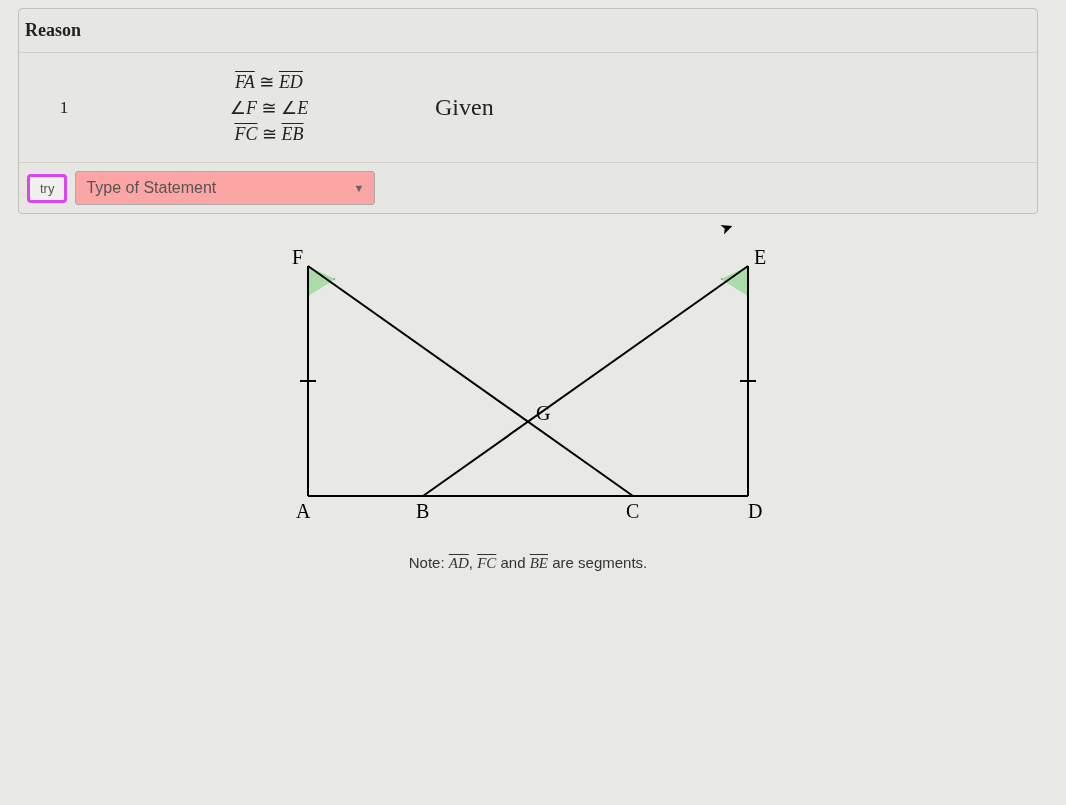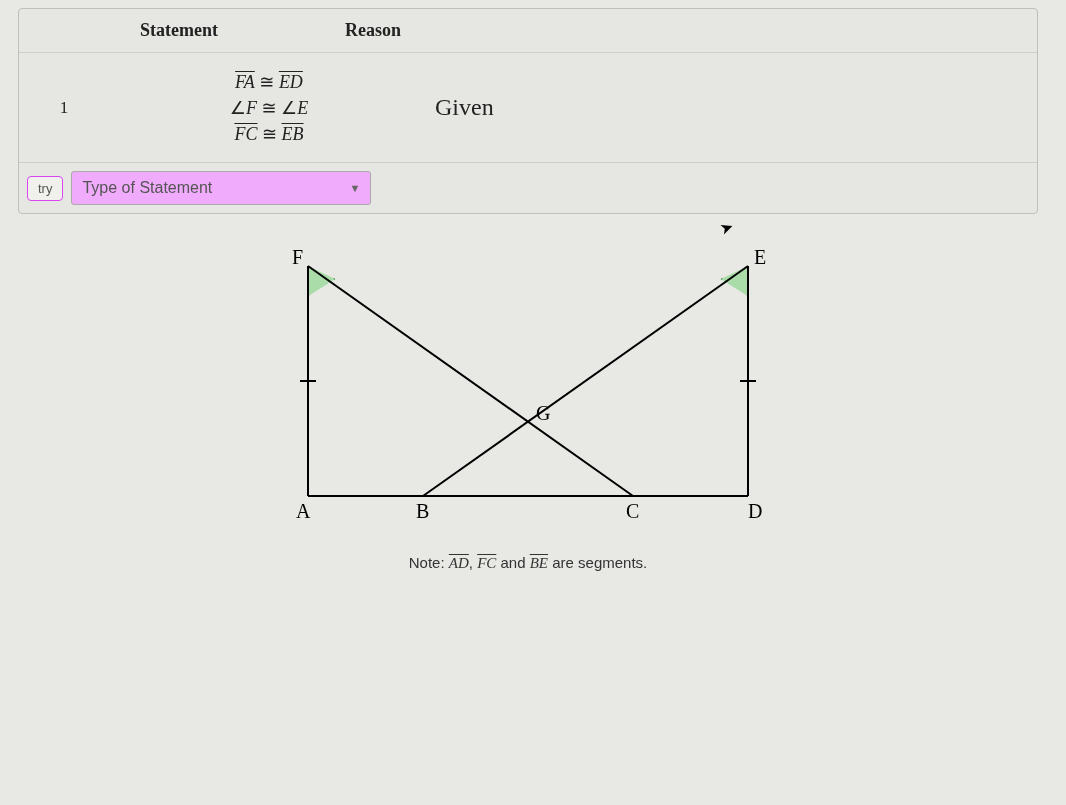--- a/index.html
+++ b/index.html
@@ -56,37 +56,37 @@
     font-weight: bold;
     font-size: 18px;
   }
   .statement-line { margin: 4px 0; text-align: center; font-style: normal; }
   .statement-wrap { display:flex; flex-direction:column; align-items:center; }
   .statement-inner { display:inline-block; text-align:left; }
 
   .try-row { padding: 8px; }
   .try-btn {
     display: inline-block;
-    border: 1px solid #d946ef;
+    border: 3px solid #d946ef;
     border-radius: 4px;
     background: #f0f0ec;
     font-size: 13px;
     padding: 4px 10px;
     margin-right: 8px;
     color: #555;
     vertical-align: middle;
     font-family: Arial, sans-serif;
   }
   .type-select {
     display: inline-flex;
     align-items: center;
     justify-content: space-between;
     border: 1px solid #aaa;
     border-radius: 3px;
-    background: #f0abfc;
+    background: #fca5a5;
     font-size: 16px;
     color: #555;
     width: 300px;
     height: 34px;
     padding: 0 10px;
     vertical-align: middle;
     font-family: Arial, sans-serif;
   }
   .chev { font-size: 11px; color:#666; }
 
@@ -120,21 +120,20 @@
 <body>
 
 <div class="container">
 
 
 
   <span class="cursor-icon">➤</span>
 
   <div class="proof-table">
     <div class="proof-row header">
-      <div class="col-statement" style="text-align:center;">Statement</div>
       <div class="col-reason">Reason</div>
     </div>
 
     <div class="proof-row" style="min-height:110px;">
       <div class="col-step" style="font-weight:normal;">1</div>
       <div class="col-statement statement-wrap">
         <div class="statement-inner">
           <div class="statement-line">
             <span class="ovl it">FA</span>
             <span class="cong">≅</span>

